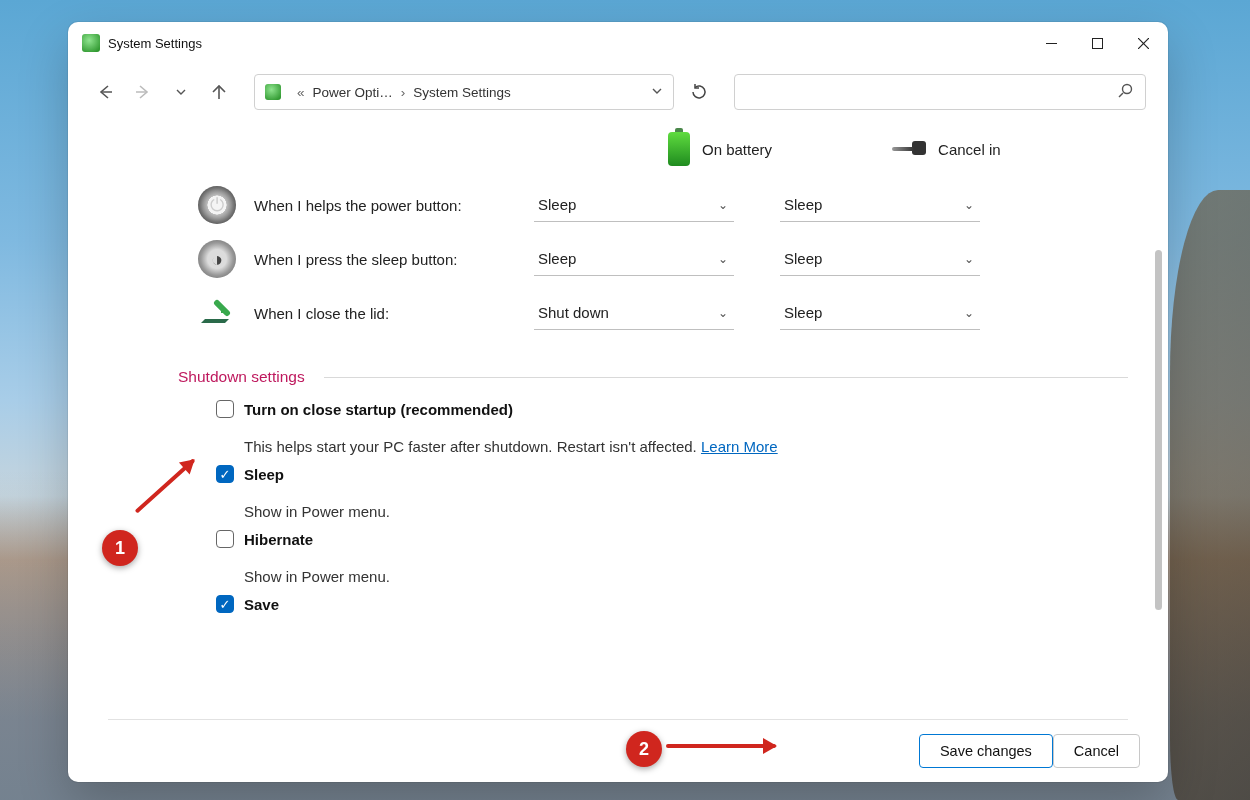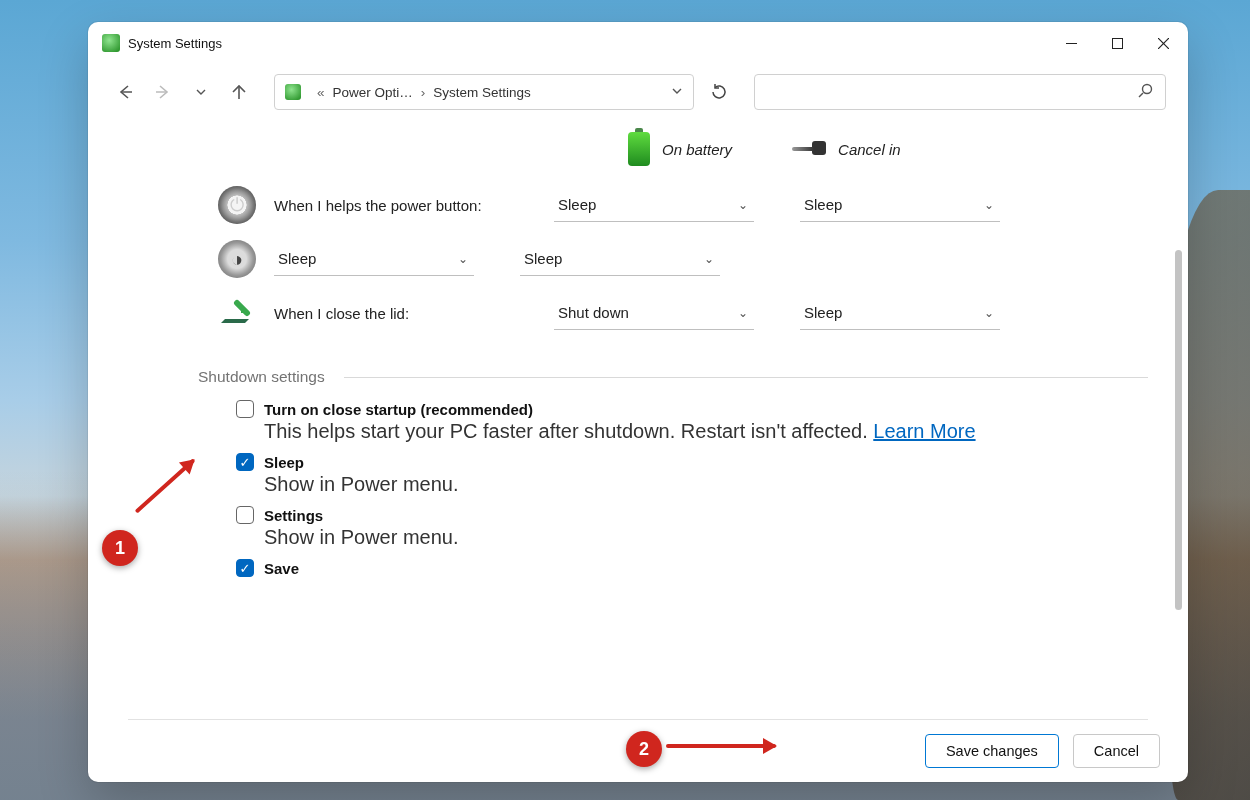--- a/index.html
+++ b/index.html
@@ -11,21 +11,21 @@
     overflow: hidden;
     background: linear-gradient(to bottom, #5ba7d4 0%, #7fb9e0 30%, #a8cde8 50%, #c5d4dd 62%, #b59d8a 70%, #8a8a92 90%);
     position: relative;
   }
   
   .bg-rock { position:absolute; right:0; top:190px; width:80px; height:610px; background:linear-gradient(135deg,#6f5b3f,#3a2e1f); border-radius:60% 0 0 10% / 30% 0 0 10%; opacity:.65;}
   .bg-water{ position:absolute; left:0; bottom:0; width:1250px; height:330px; background:linear-gradient(180deg,rgba(140,160,170,.0),rgba(90,120,140,.45)); }
   .window {
     position: absolute;
     top: 22px;
-    left: 88px;
+    left: 68px;
     width: 1100px;
     height: 760px;
     background: #ffffff;
     border-radius: 10px;
     box-shadow: 0 20px 50px rgba(0,0,0,.22), 0 0 0 1px rgba(0,0,0,.06);
     display: flex;
     flex-direction: column;
     overflow: hidden;
   }
   .titlebar {
@@ -88,23 +88,22 @@
     padding: 0 40px 0 40px;
   }
   .scrollbar{
     position:absolute; right:6px; top:130px; width:7px; height:360px;
     background:#c3c3c3; border-radius:4px;
   }
   .col-headers{
     display:flex;
     align-items:center;
     padding-left:300px;
-    gap:60px;
+    gap:120px;
     height:58px;
-    font-style:italic;
   }
   .col-h{ display:flex; align-items:center; gap:12px; font-size:15px; color:#222;}
   .battery-icon{ width:22px; height:34px; background:linear-gradient(180deg,#5fdc3f,#1f8b1f); border-radius:4px; position:relative;}
   .battery-icon::before{content:""; position:absolute; top:-4px; left:7px; width:8px; height:4px; background:#4a874a; border-radius:2px 2px 0 0;}
   .plug-icon{ width:34px; height:20px; position:relative;}
   .plug-icon::before{content:""; position:absolute; right:0; top:2px; width:14px; height:14px; background:#333; border-radius:3px;}
   .plug-icon::after{content:""; position:absolute; left:0; top:8px; width:22px; height:4px; background:linear-gradient(90deg,#999,#333); border-radius:3px;}
   .setting-row{
     display:flex;
     align-items:center;
@@ -125,38 +124,38 @@
     font-size:15px;
     color:#222;
     display:flex; align-items:center; justify-content:space-between;
     padding:0 6px 0 4px;
   }
   .sel + .sel{ margin-left:28px;}
   .sel .chev{ color:#555; font-size:12px;}
   .section-h{
     display:flex; align-items:center; gap:19px;
     margin-top:28px; margin-bottom:14px;
-    font-size:15.5px; color:#737373;
+    font-size:15.5px; color:#be185d;
     padding-left:70px;
   }
   .section-h .line{ flex:1; height:1px; background:#d9d9d9;}
   .chk-row{ padding-left:108px; margin-bottom:4px; }
   .chk-line{ display:flex; align-items:center; gap:10px;}
   .chk{
     width:18px; height:18px; border:1.5px solid #666; border-radius:4px; background:#fff;
     display:flex; align-items:center; justify-content:center; color:#fff; font-size:13px;
   }
   .chk.on{ background:#0067c0; border-color:#0067c0;}
   .chk-title{ font-weight:600; font-size:15px; color:#111;}
-  .chk-sub{ padding-left:28px; font-size:20px; color:#333; margin-top:2px; margin-bottom:10px;}
+  .chk-sub{ padding-left:28px; font-size:15px; color:#333; margin-top:20px; margin-bottom:10px;}
   .learn{ color:#0067c0; text-decoration:underline;}
   .divider{ height:1px; background:#e2e2e2; margin:0 40px;}
   .footer{
     height:62px; display:flex; align-items:center; justify-content:flex-end;
-    padding:0 28px; gap:14px;
+    padding:0 28px; 
   }
   .btn{
     height:34px; padding:0 20px; font-size:14.5px;
     background:#fff; border:1px solid #c8c8c8; border-radius:4px; color:#111;
     display:flex; align-items:center;
   }
   .btn.primary-outline{ border-color:#0078d4;}
   
   .ann-badge{
     position:absolute; width:36px; height:36px; border-radius:50%;
@@ -286,20 +285,21 @@
           <span class="chev">⌄</span>
         </div>
       <div class="sel">
           <span>Sleep</span>
           <span class="chev">⌄</span>
         </div>
     </div>
 
     <div class="setting-row">
       <div class="rico sleep"></div>
+      <div class="setting-label">When I press the sleep button:</div>
       <div class="sel">
           <span>Sleep</span>
           <span class="chev">⌄</span>
         </div>
       <div class="sel">
           <span>Sleep</span>
           <span class="chev">⌄</span>
         </div>
     </div>
 
@@ -341,21 +341,21 @@
       <div class="chk-line">
         <div class="chk on">✓</div>
         <div class="chk-title">Sleep</div>
       </div>
       <div class="chk-sub">Show in Power menu.</div>
     </div>
 
     <div class="chk-row">
       <div class="chk-line">
         <div class="chk"></div>
-        <div class="chk-title">Settings</div>
+        <div class="chk-title">Hibernate</div>
       </div>
       <div class="chk-sub">Show in Power menu.</div>
     </div>
 
     <div class="chk-row">
       <div class="chk-line">
         <div class="chk on">✓</div>
         <div class="chk-title">Save</div>
       </div>
     </div>

